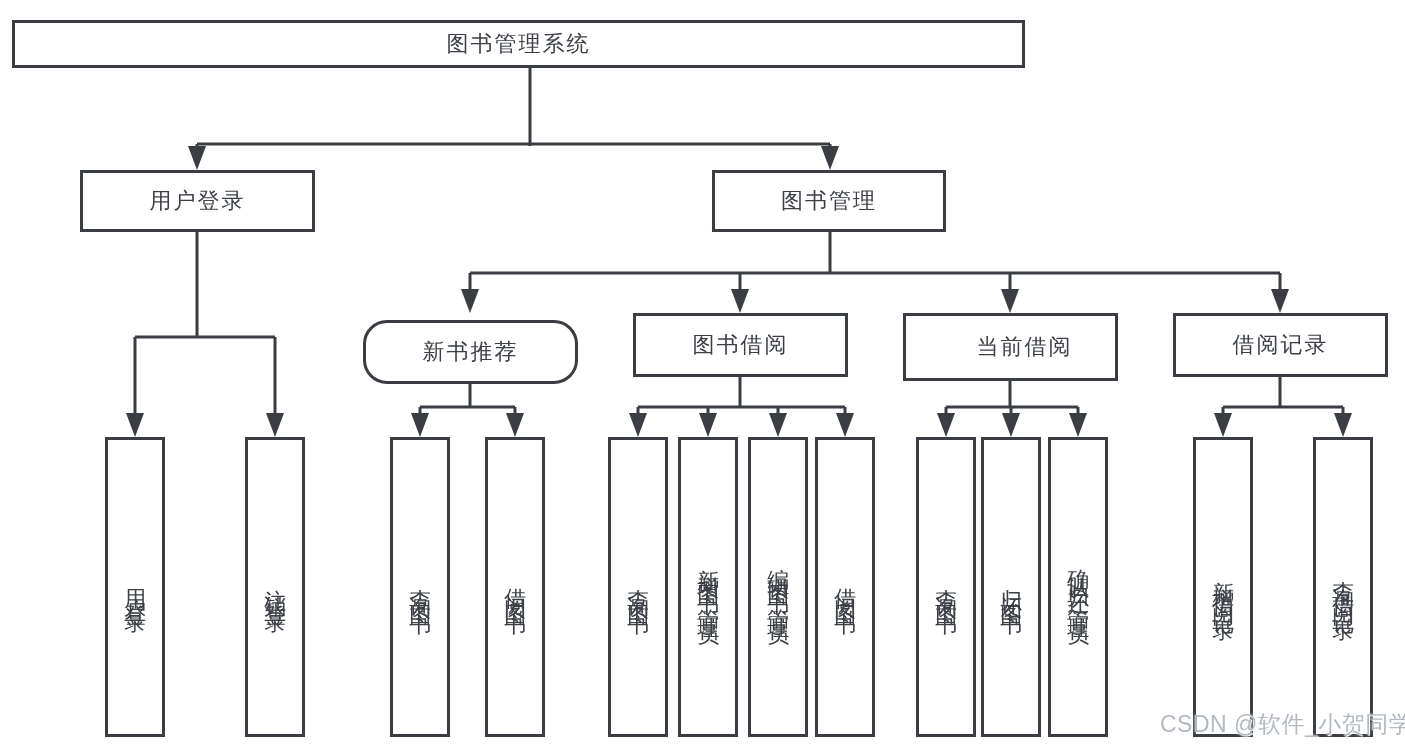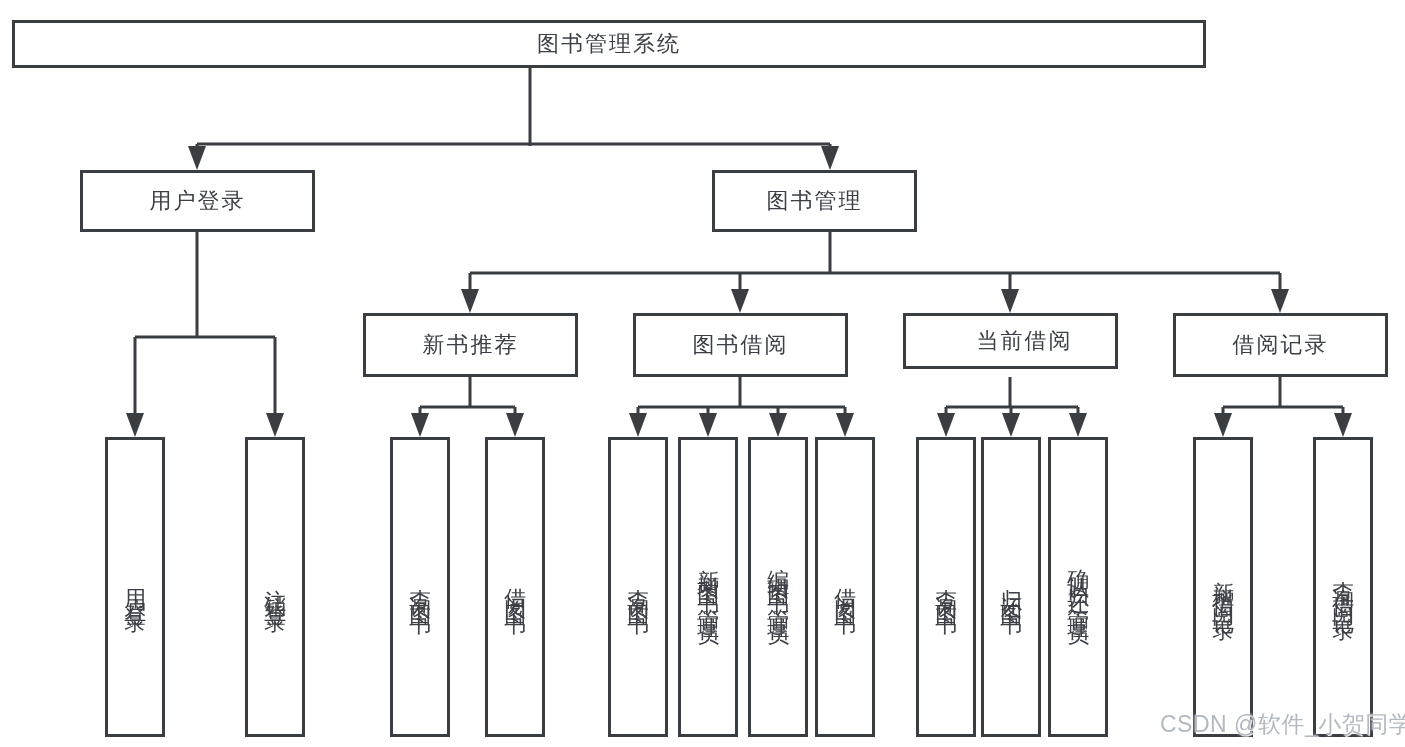--- a/index.html
+++ b/index.html
@@ -80,28 +80,28 @@
              M1280 377 V407 M1223 407 H1343 M1223 407 V418 M1343 407 V418" fill="none" stroke="var(--line)" stroke-width="3"></path>
     <path d="M188 146h18l-9 24z M821 146h18l-9 24z
              M461 289h18l-9 24z M731 289h18l-9 24z M1001 289h18l-9 24z M1271 289h18l-9 24z
              M126 413h18l-9 24z M266 413h18l-9 24z
              M411 413h18l-9 24z M506 413h18l-9 24z
              M629 413h18l-9 24z M699 413h18l-9 24z M769 413h18l-9 24z M836 413h18l-9 24z
              M937 413h18l-9 24z M1002 413h18l-9 24z M1069 413h18l-9 24z
              M1214 413h18l-9 24z M1334 413h18l-9 24z" fill="var(--line)" stroke="none"></path>
   </svg>
 
-  <div class="box" style="left:12px; top:20px; width:1194px; height:48px;">图书管理系统</div>
+  <div class="box" style="left:12px; top:20px; width:1013px; height:48px;">图书管理系统</div>
 
   <div class="box" style="left:80px; top:170px; width:235px; height:62px;">用户登录</div>
-  <div class="box" style="left:712px; top:170px; width:205px; height:62px;">图书管理</div>
+  <div class="box" style="left:712px; top:170px; width:234px; height:62px;">图书管理</div>
 
-  <div class="box" style="left:363px; top:313px; width:215px; height:64px;">新书推荐</div>
+  <div class="box" style="left:363px; top:320px; width:215px; height:64px;border-radius:24px;">新书推荐</div>
   <div class="box" style="left:633px; top:313px; width:215px; height:64px;text-align:right;">图书借阅</div>
-  <div class="box" style="left:903px; top:313px; width:215px; height:56px;padding-left:28px;">当前借阅</div>
+  <div class="box" style="left:903px; top:313px; width:215px; height:68px;padding-left:28px;">当前借阅</div>
   <div class="box" style="left:1173px; top:313px; width:215px; height:64px;">借阅记录</div>
 
   <div class="box leaf" style="left:105px; top:437px; width:60px; height:300px;">用户登录</div>
   <div class="box leaf" style="left:245px; top:437px; width:60px; height:300px;">注销登录</div>
 
   <div class="box leaf" style="left:390px; top:437px; width:60px; height:300px;">查询图书</div>
   <div class="box leaf" style="left:485px; top:437px; width:60px; height:300px;">借阅图书</div>
 
   <div class="box leaf" style="left:608px; top:437px; width:60px; height:300px;">查询图书</div>
   <div class="box leaf" style="left:678px; top:437px; width:60px; height:300px;">新增图书（管理员）</div>

